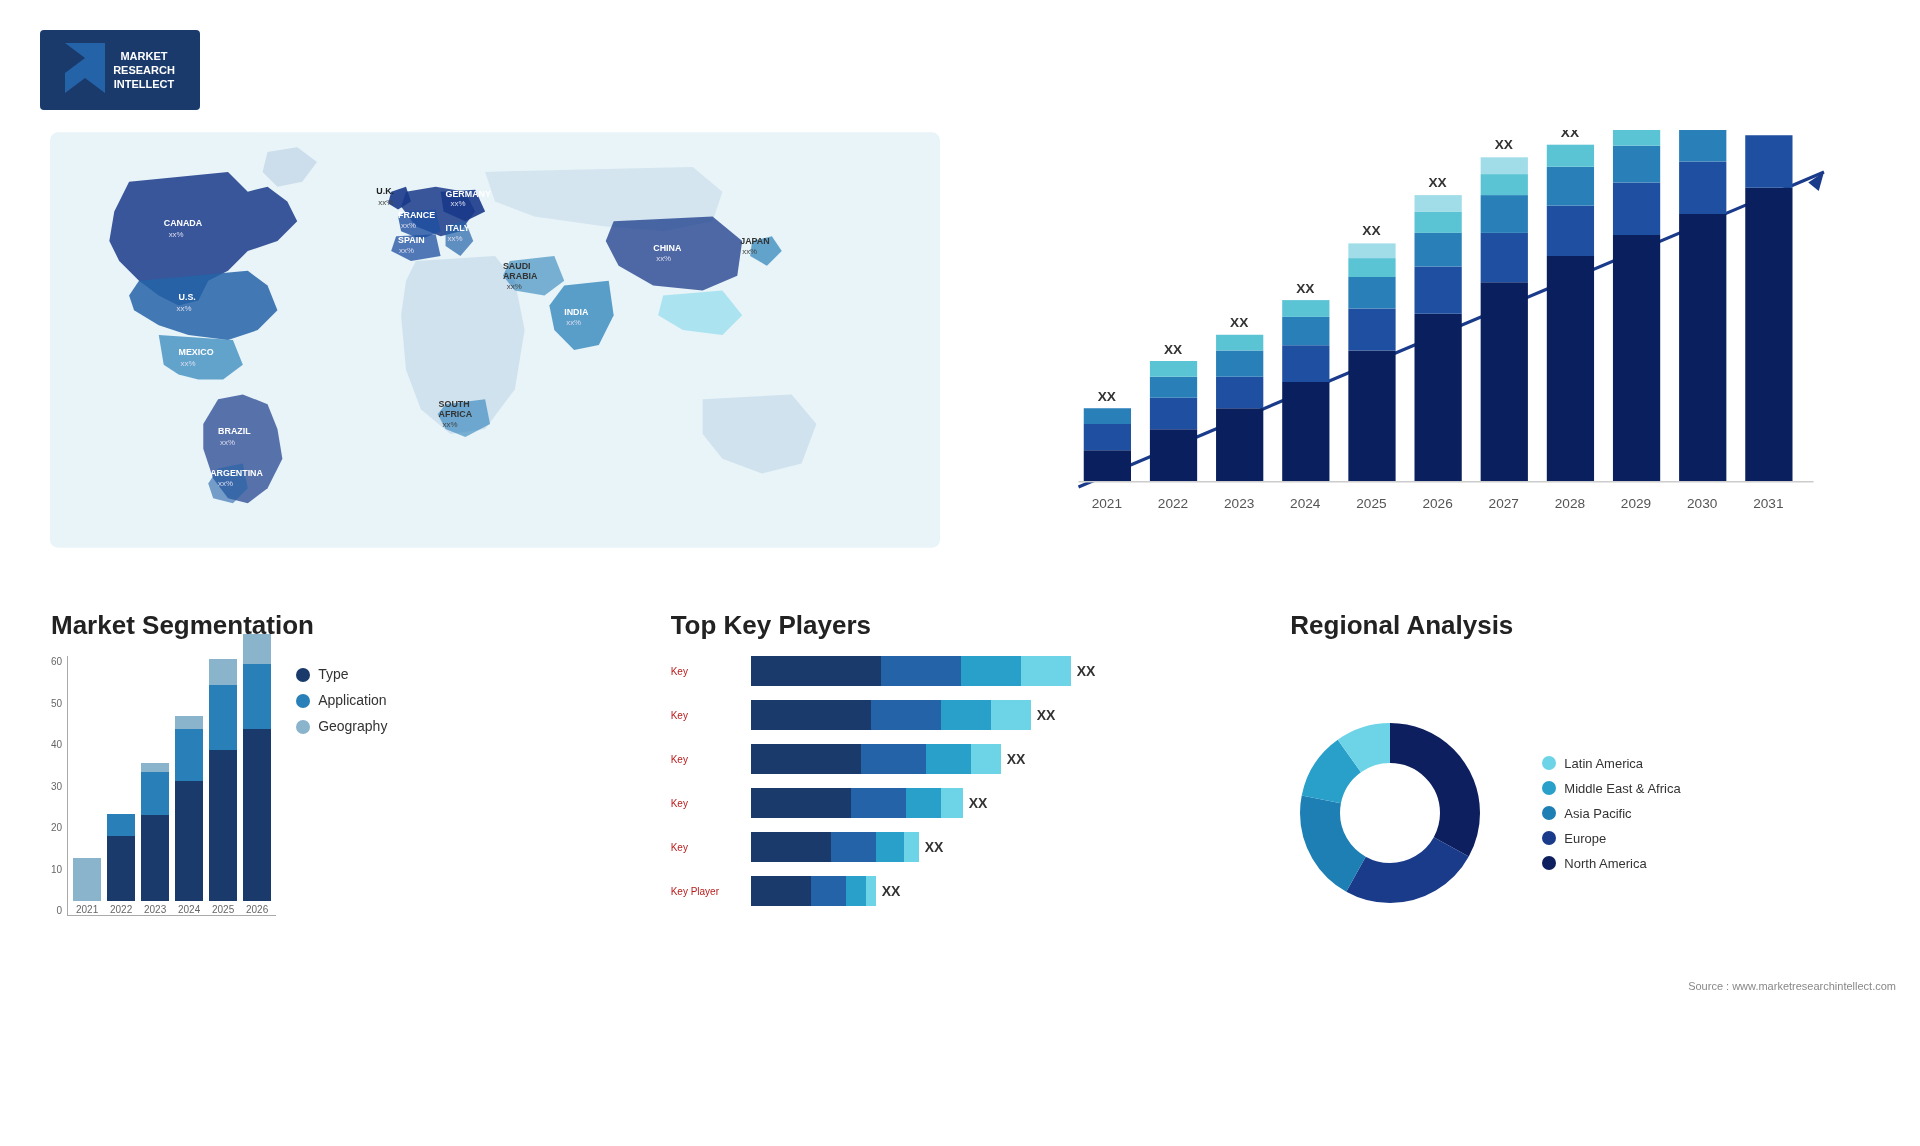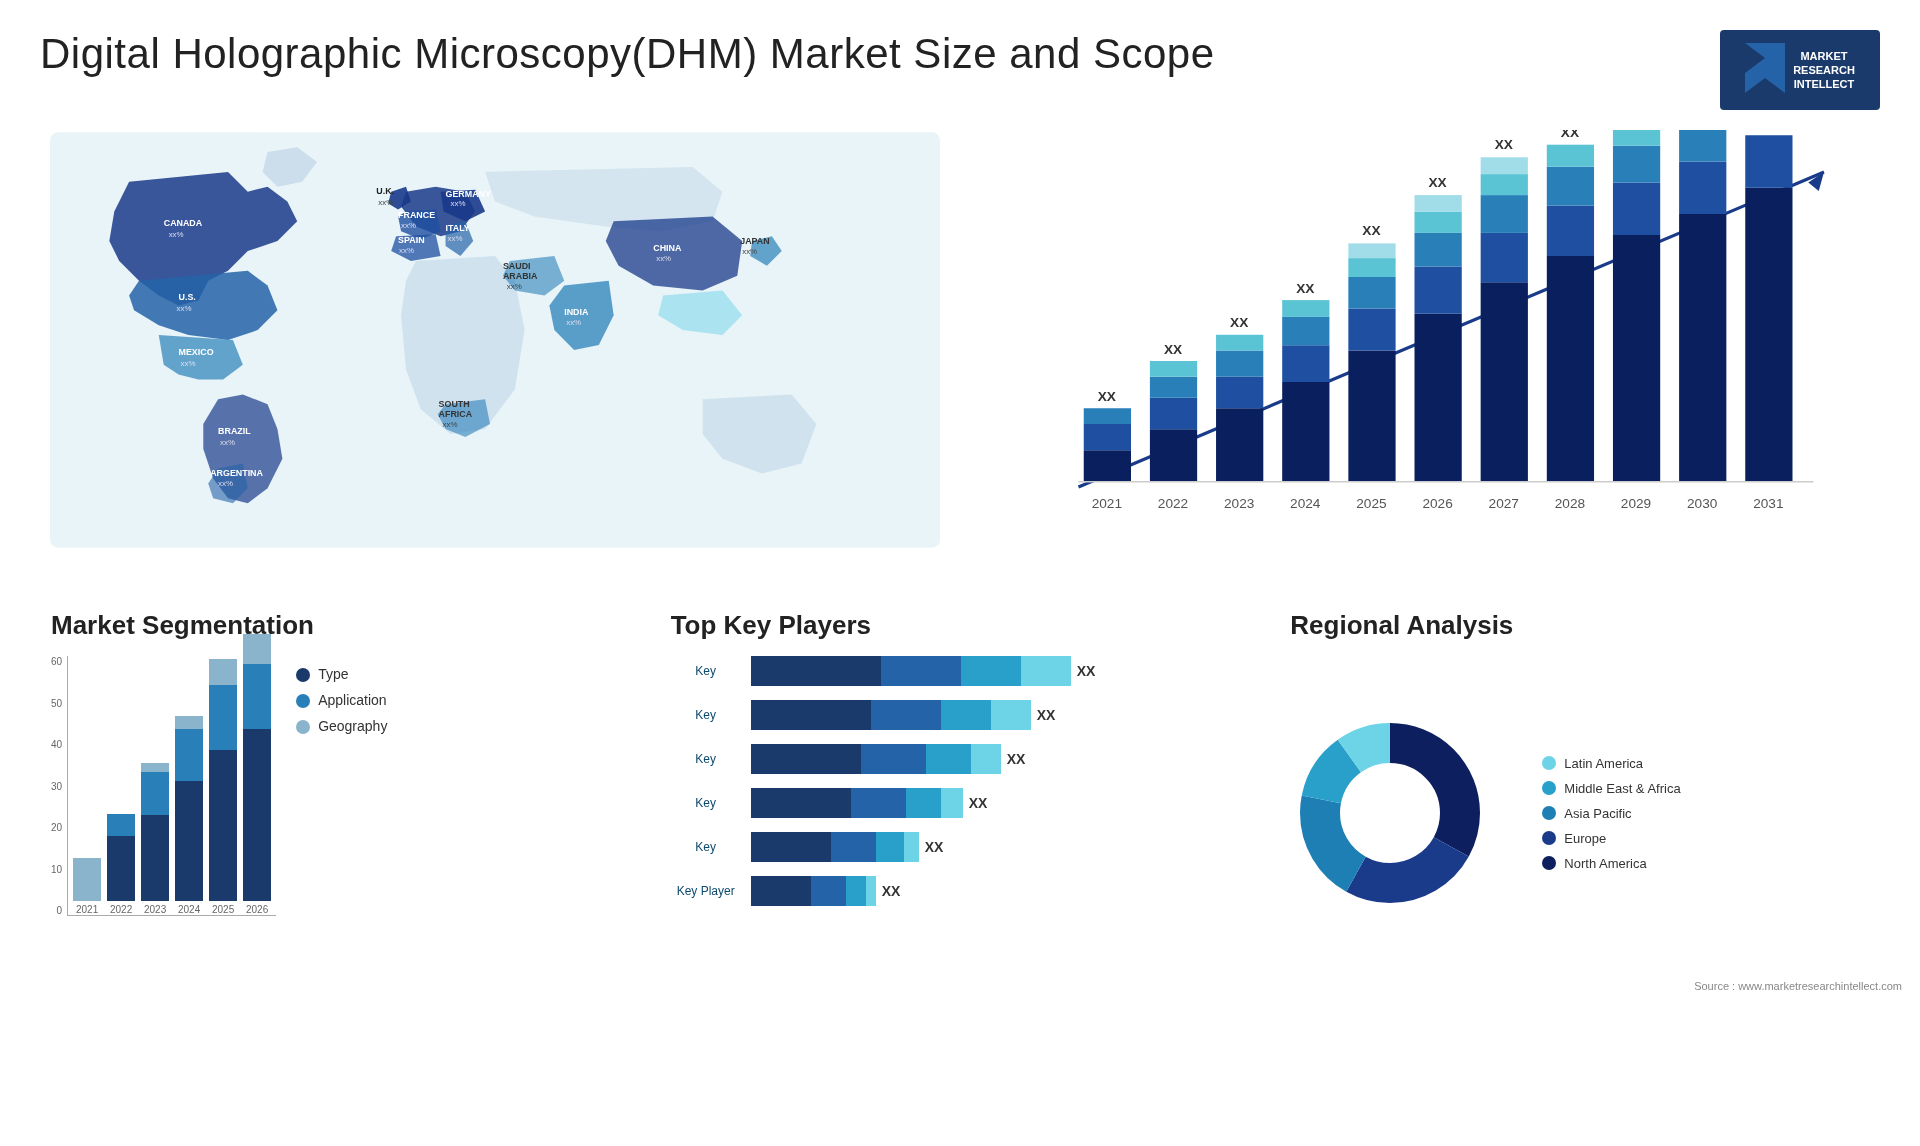--- a/index.html
+++ b/index.html
@@ -168,24 +168,24 @@
       flex-direction: column;
       gap: 14px;
       flex: 1;
     }
     .player-row {
       display: flex;
       align-items: center;
       gap: 10px;
     }
     .player-label {
-      font-size: 12px;
-      color: #0c4a6e;
+      font-size: 10px;
+      color: #b91c1c;
       width: 70px;
-      text-align: center;
+      text-align: left;
     }
     .player-bar-container {
       display: flex;
       align-items: center;
       gap: 6px;
       flex: 1;
     }
     .player-bar {
       height: 30px;
       display: flex;
@@ -233,35 +233,34 @@
     .reg-legend-dot {
       width: 14px;
       height: 14px;
       border-radius: 50%;
     }
 
     .source-text {
       text-align: right;
       font-size: 11px;
       color: #888;
-      padding-right: 18px;
+      padding-right: 24px;
       padding-bottom: 5px;
     }
 
     
     .map-svg {
       width: 100%;
       height: 100%;
     }
   </style>
 </head>
 <body>
 
 <div class="header">
-  <h1 class="page-title">Digital Holographic Microscopy(DHM) Market Size and Scope</h1>
   <div class="logo-area">
     <div class="logo-box">
       <div style="display:flex;align-items:center;gap:8px;">
         <div style="position:relative;">
           <svg width="40" height="50" viewBox="0 0 40 50">
             <polygon points="0,0 40,0 40,50 20,35 0,50" fill="#2563a8"></polygon>
             <polygon points="0,0 20,15 0,30" fill="#1a3a6b"></polygon>
           </svg>
         </div>
         <div>

